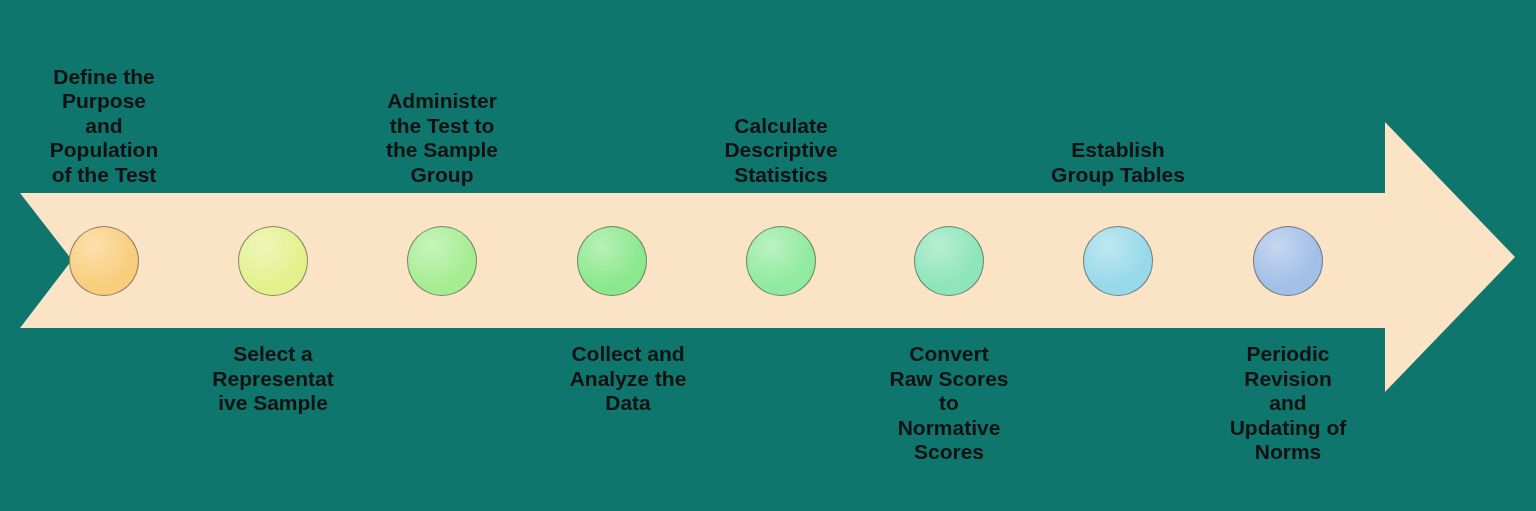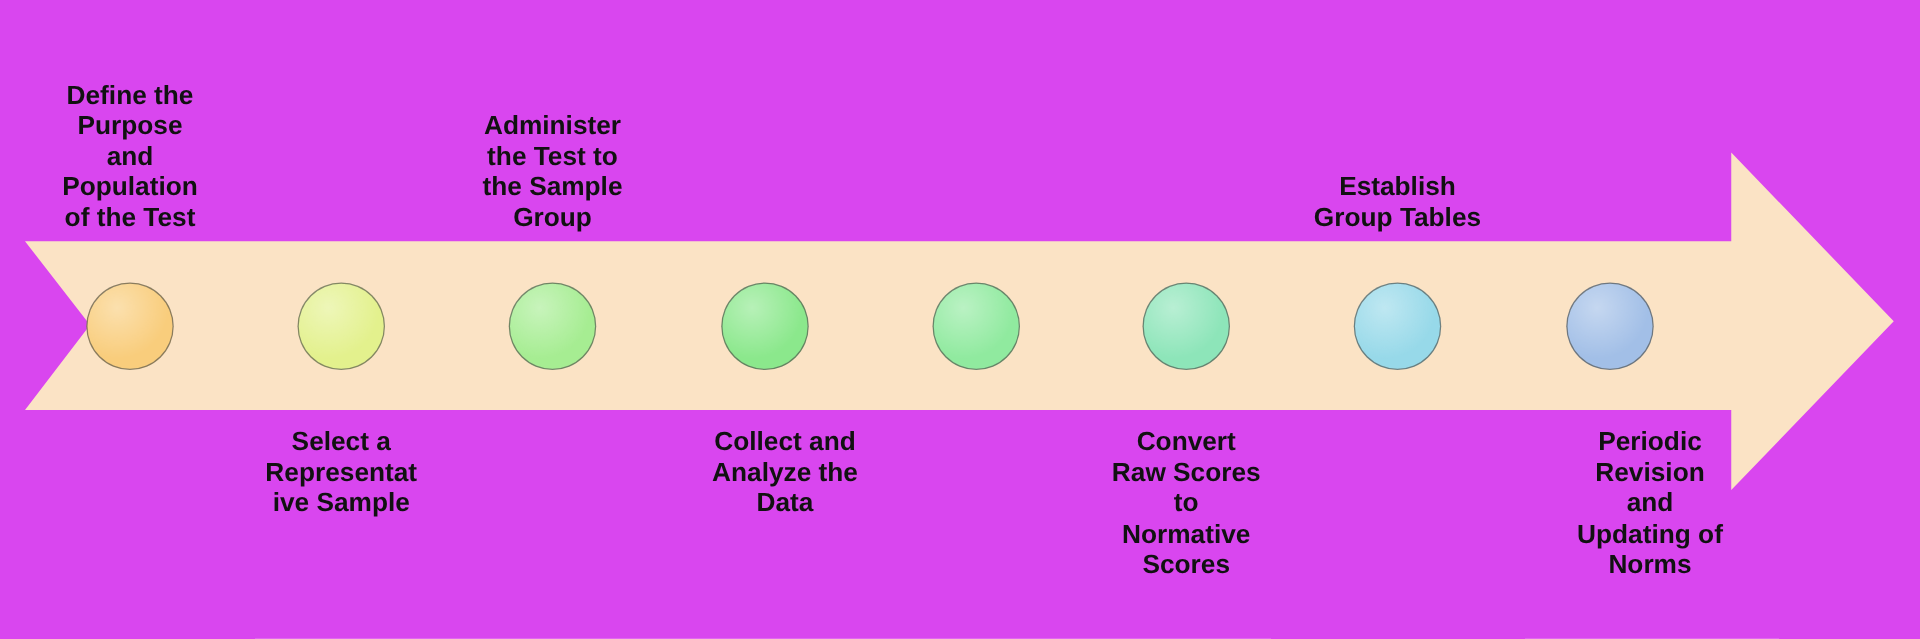--- a/index.html
+++ b/index.html
@@ -1,20 +1,20 @@
 <!DOCTYPE html>
 <html><head>
 <meta charset="utf-8">
 <style>
   html,body { margin:0; padding:0; }
   .canvas {
     position: relative;
     width: 1536px;
     height: 511px;
-    background: #d946ef;
+    background: #0f766e;
     overflow: hidden;
     font-family: "Liberation Sans", sans-serif;
   }
   .arrow-svg {
     position: absolute;
     left: 0; top: 0;
   }
   .circle {
     position: absolute;
     top: 226px;
@@ -65,26 +65,29 @@
   <div class="step-label above" style="left: 442px; color: rgb(17, 17, 17);">Administer
 the Test to
 the Sample
 Group</div>
   <div class="step-label below" style="left: 273px; color: rgb(17, 17, 17);">Select a
 Representat
 ive Sample</div>
   <div class="step-label below" style="left: 628px; color: rgb(17, 17, 17);">Collect and
 Analyze the
 Data</div>
+  <div class="step-label above" style="left: 781px; color: rgb(17, 17, 17);">Calculate
+Descriptive
+Statistics</div>
   <div class="step-label below" style="left: 949px; color: rgb(17, 17, 17); text-align: center;">Convert
 Raw Scores
 to
 Normative
 Scores</div>
   <div class="step-label above" style="left: 1118px; color: rgb(17, 17, 17);">Establish
 Group Tables</div>
-  <div class="step-label below" style="left: 1320px; color: rgb(17, 17, 17); text-align: center;">Periodic
+  <div class="step-label below" style="left: 1288px; color: rgb(17, 17, 17); text-align: center;">Periodic
 Revision
 and
 Updating of
 Norms</div>
 
 </div>
 
 </body></html>

